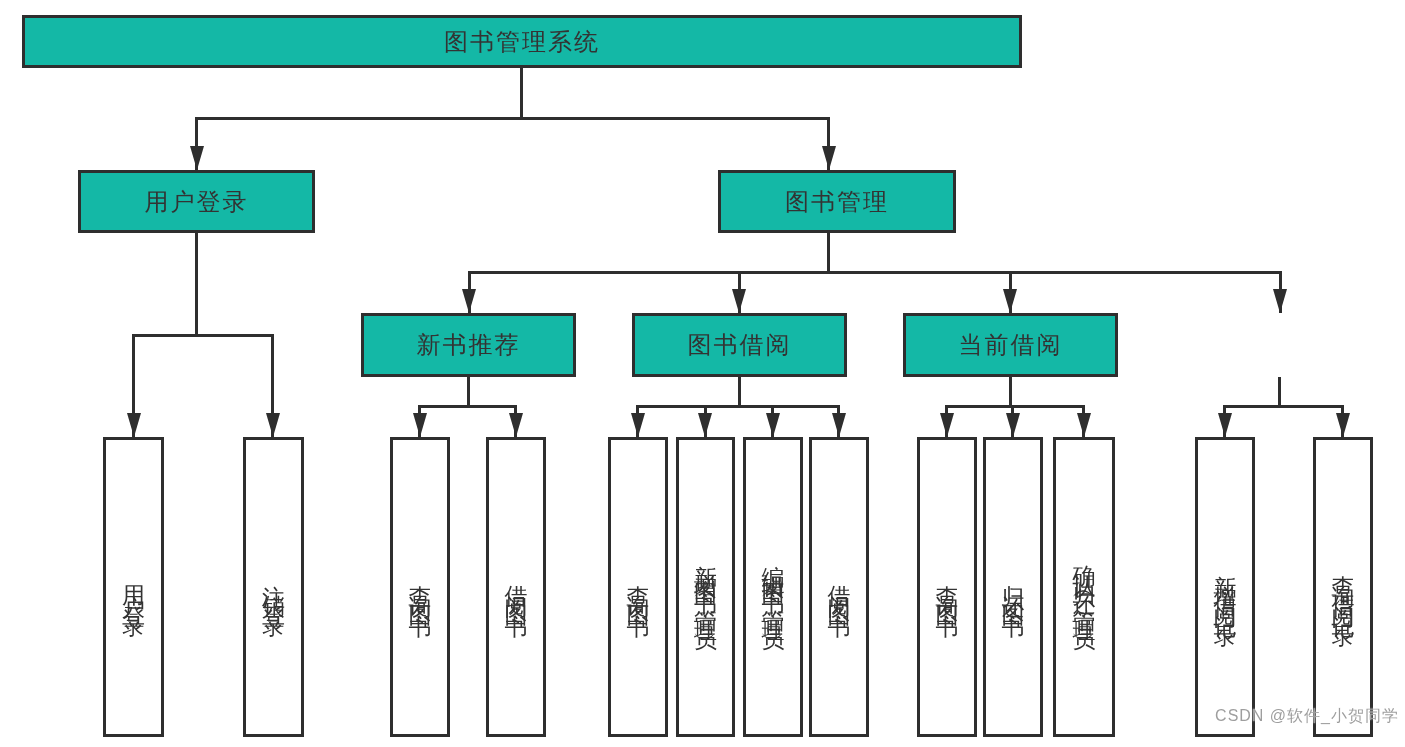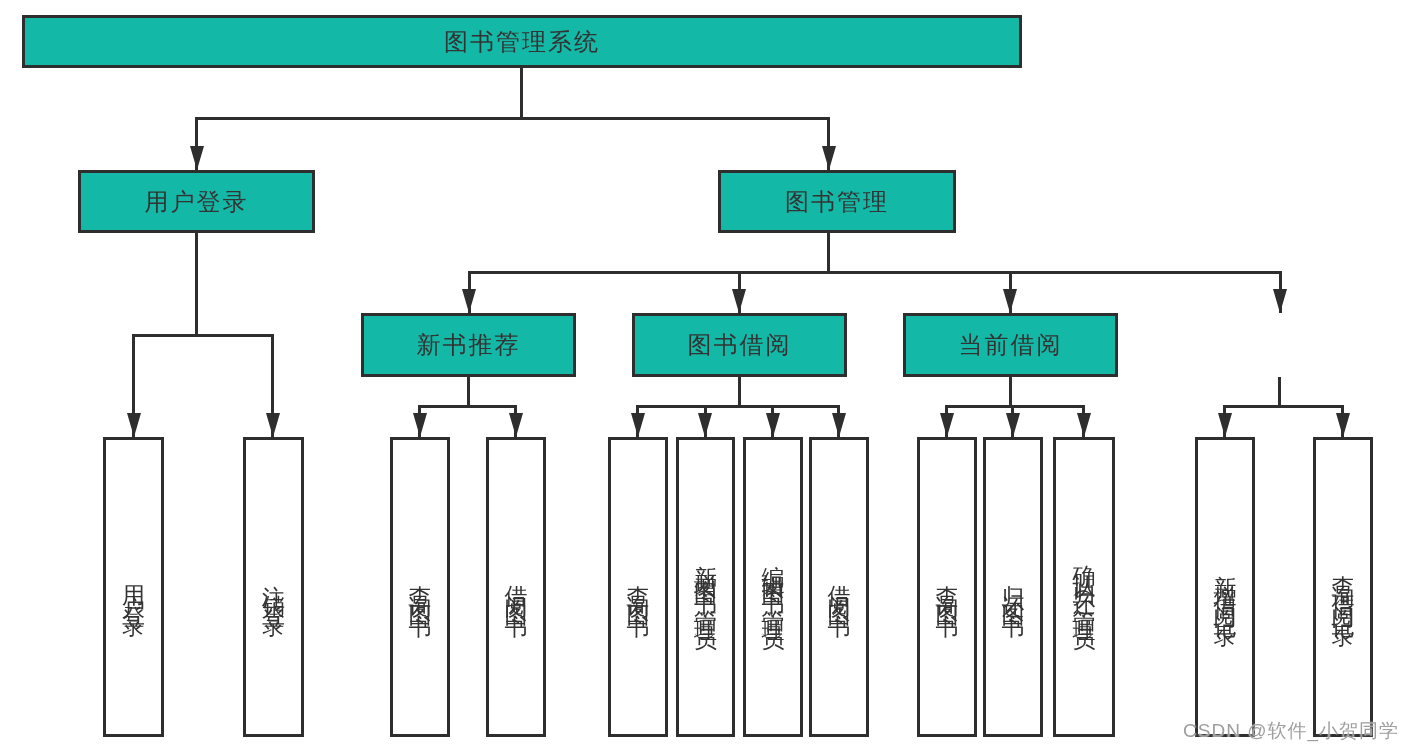--- a/index.html
+++ b/index.html
@@ -53,22 +53,22 @@
     position: absolute;
     width: 0; height: 0;
     border-left: 7px solid transparent;
     border-right: 7px solid transparent;
     border-top: 24px solid #2e2e2e;
     z-index: 1;
   }
   .watermark {
     position: absolute;
     right: 6px;
-    bottom: 3px;
-    font-size: 19px;
+    bottom: 20px;
+    font-size: 16px;
     color: #9e9e9e;
     text-shadow: 0 0 2px #ffffff;
     z-index: 3;
     letter-spacing: 1px;
   }
 </style>
 </head>
 <body>
 
 <div id="stage">

